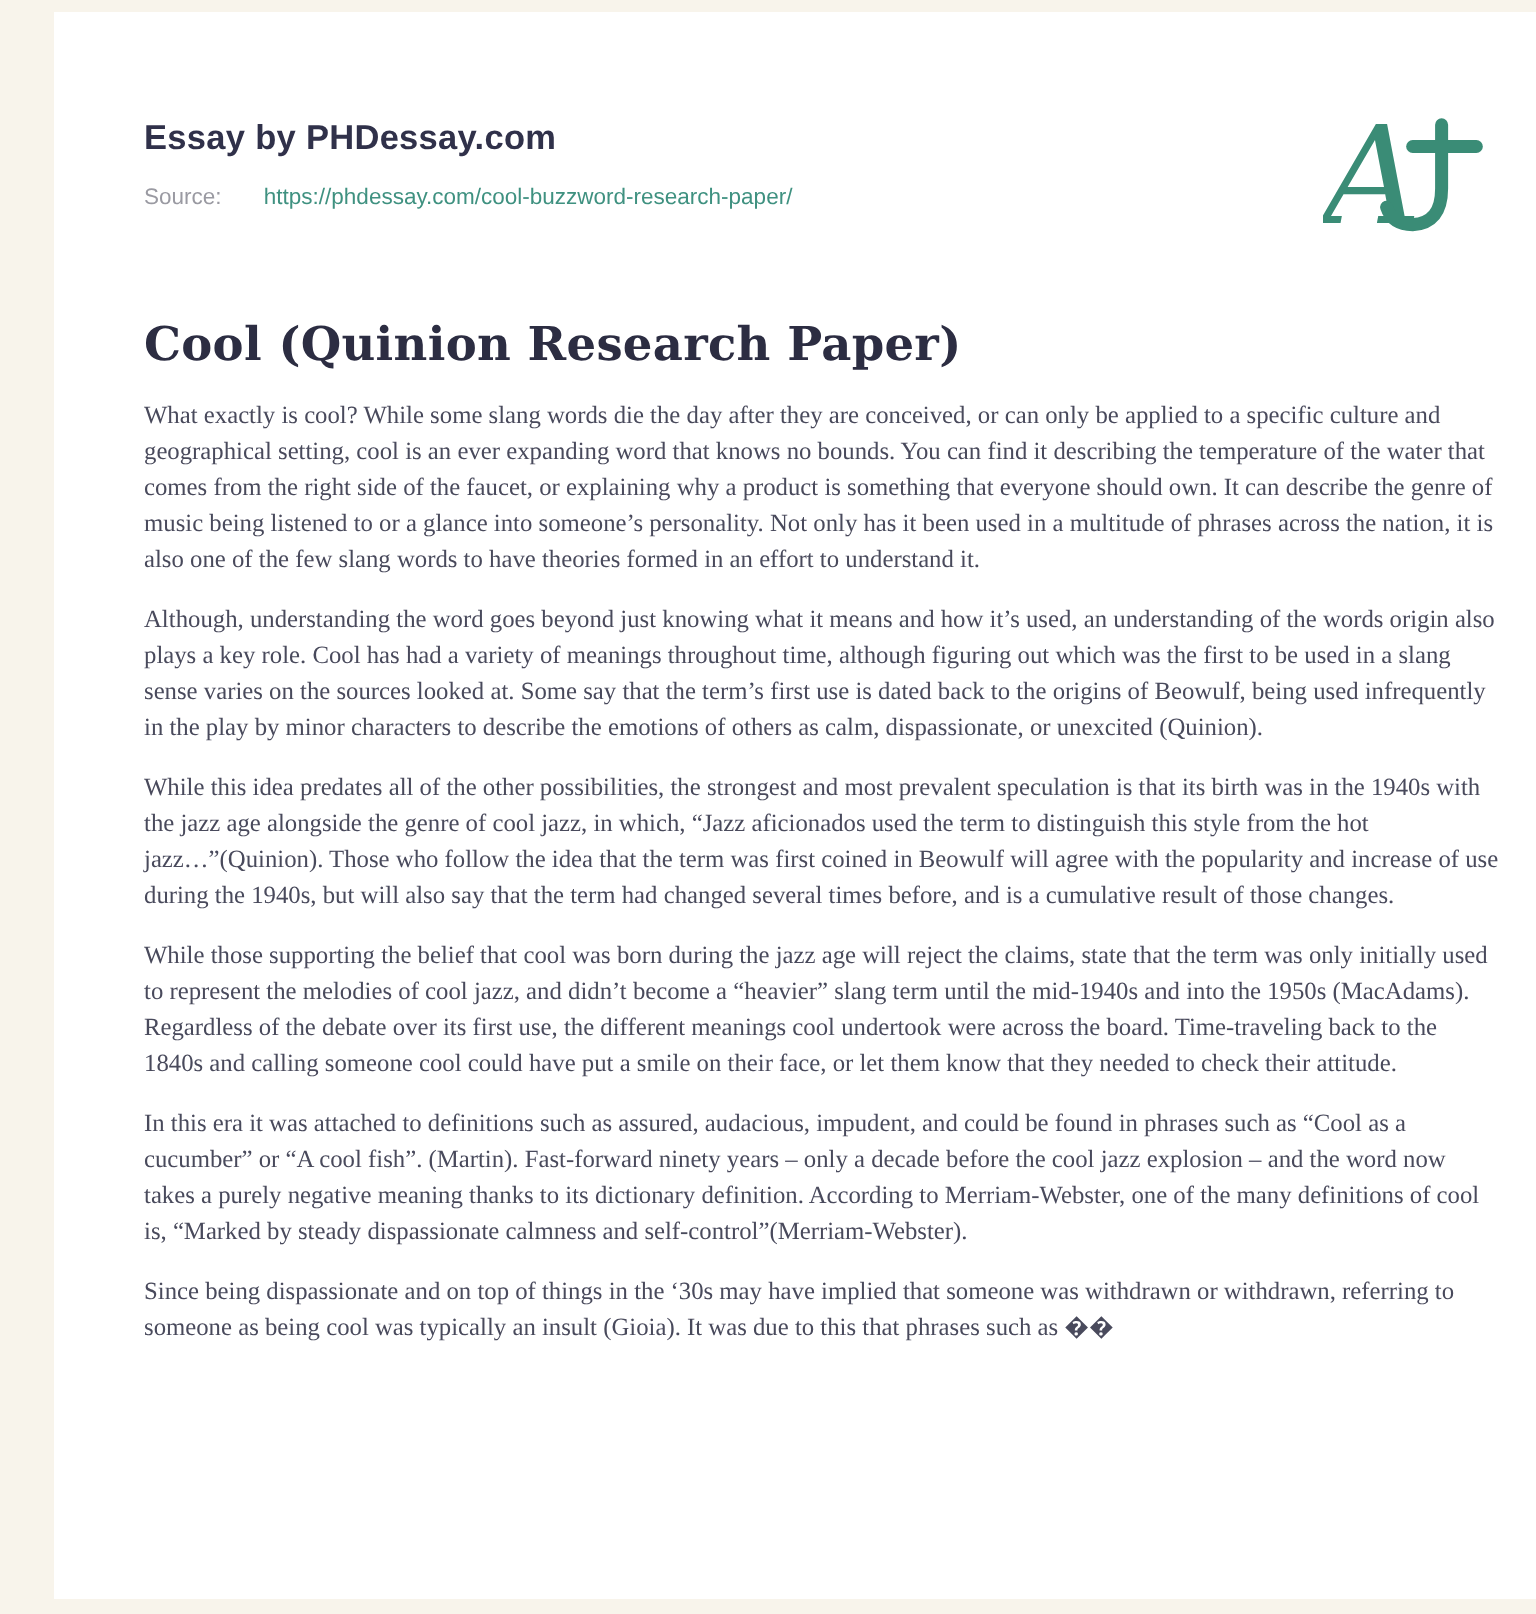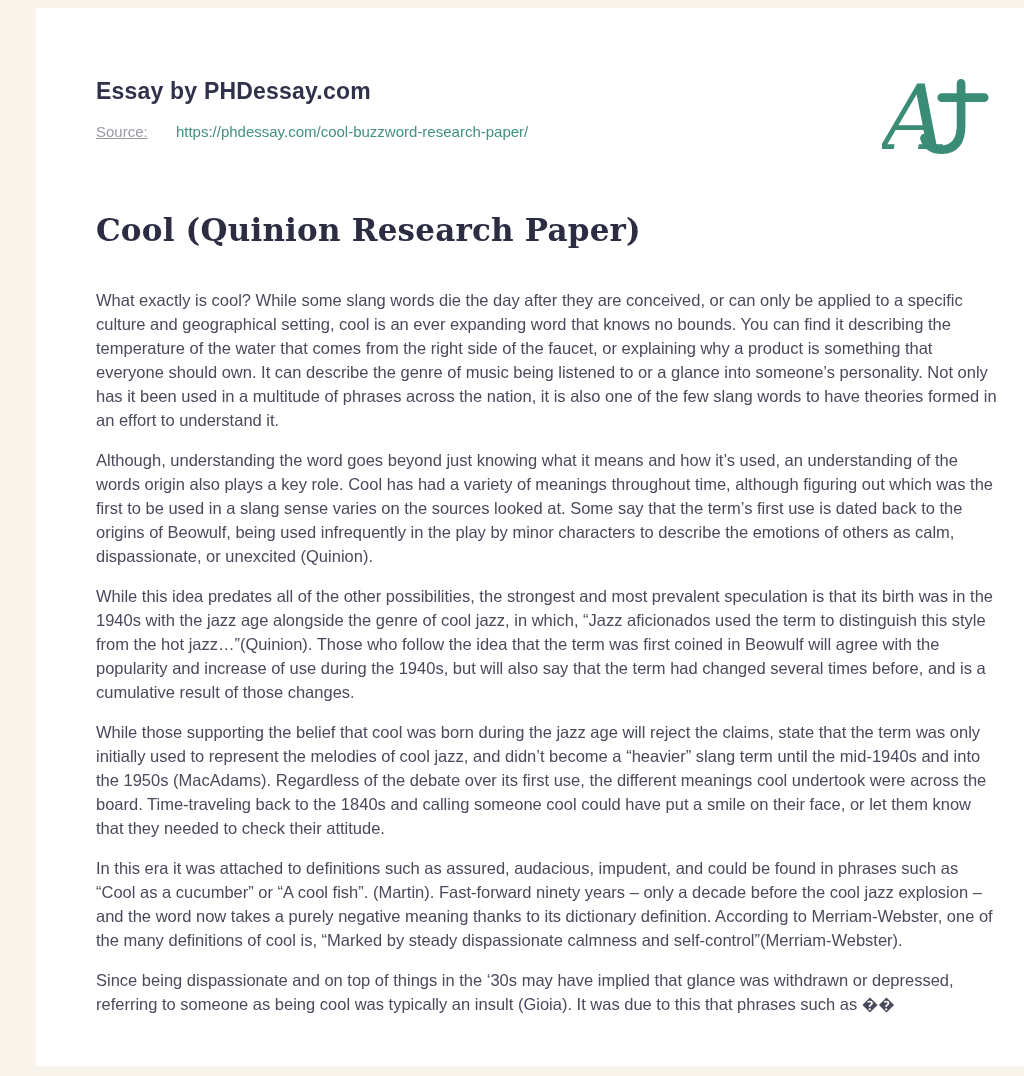--- a/index.html
+++ b/index.html
@@ -28,21 +28,21 @@
     font-size: 23px;
     font-weight: 600;
     color: #30314a;
     letter-spacing: 0.2px;
   }
   .source-line {
     margin-top: 18px;
     font-size: 15px;
     color: #9a9aa2;
   }
-  .source-line .src-label { color: #9a9aa2; text-decoration: underline; }
+  .source-line .src-label { color: #9a9aa2; }
   .source-line a {
     color: #3f9180;
     text-decoration: none;
     cursor: pointer;
     margin-left: 24px;
   }
   .logo {
     position: absolute;
     top: 58px;
     right: 70px;
@@ -50,21 +50,21 @@
     height: 100px;
   }
   .title {
     margin-top: 72px;
     font-family: "DejaVu Serif", serif;
     font-size: 31px;
     font-weight: 700;
     color: #2c2d42;
     letter-spacing: 0.2px;
   }
-  .body-text { margin-top: 40px; }
+  .body-text { margin-top: 17px; font-family: Liberation Serif, serif; }
   .body-text p {
     font-size: 16.5px;
     line-height: 24px;
     color: #494a5c;
     margin-bottom: 16px;
   }
 </style>
 </head>
 <body>
 
@@ -87,17 +87,17 @@
     </div>
 
     <h1 class="title">Cool (Quinion Research Paper)</h1>
 
     <div class="body-text">
       <p>What exactly is cool? While some slang words die the day after they are conceived, or can only be applied to a specific culture and geographical setting, cool is an ever expanding word that knows no bounds. You can find it describing the temperature of the water that comes from the right side of the faucet, or explaining why a product is something that everyone should own. It can describe the genre of music being listened to or a glance into someone’s personality. Not only has it been used in a multitude of phrases across the nation, it is also one of the few slang words to have theories formed in an effort to understand it.</p>
       <p>Although, understanding the word goes beyond just knowing what it means and how it’s used, an understanding of the words origin also plays a key role. Cool has had a variety of meanings throughout time, although figuring out which was the first to be used in a slang sense varies on the sources looked at. Some say that the term’s first use is dated back to the origins of Beowulf, being used infrequently in the play by minor characters to describe the emotions of others as calm, dispassionate, or unexcited (Quinion).</p>
       <p>While this idea predates all of the other possibilities, the strongest and most prevalent speculation is that its birth was in the 1940s with the jazz age alongside the genre of cool jazz, in which, “Jazz aficionados used the term to distinguish this style from the hot jazz…”(Quinion). Those who follow the idea that the term was first coined in Beowulf will agree with the popularity and increase of use during the 1940s, but will also say that the term had changed several times before, and is a cumulative result of those changes.</p>
       <p>While those supporting the belief that cool was born during the jazz age will reject the claims, state that the term was only initially used to represent the melodies of cool jazz, and didn’t become a “heavier” slang term until the mid-1940s and into the 1950s (MacAdams). Regardless of the debate over its first use, the different meanings cool undertook were across the board. Time-traveling back to the 1840s and calling someone cool could have put a smile on their face, or let them know that they needed to check their attitude.</p>
       <p>In this era it was attached to definitions such as assured, audacious, impudent, and could be found in phrases such as “Cool as a cucumber” or “A cool fish”. (Martin). Fast-forward ninety years – only a decade before the cool jazz explosion – and the word now takes a purely negative meaning thanks to its dictionary definition. According to Merriam-Webster, one of the many definitions of cool is, “Marked by steady dispassionate calmness and self-control”(Merriam-Webster).</p>
-      <p>Since being dispassionate and on top of things in the ‘30s may have implied that glance was withdrawn or depressed, referring to someone as being cool was typically an insult (Gioia). It was due to this that phrases such as ��</p>
+      <p>Since being dispassionate and on top of things in the ‘30s may have implied that someone was withdrawn or withdrawn, referring to someone as being cool was typically an insult (Gioia). It was due to this that phrases such as ��</p>
     </div>
 
   </div>
 </div>
 
 </body></html>

